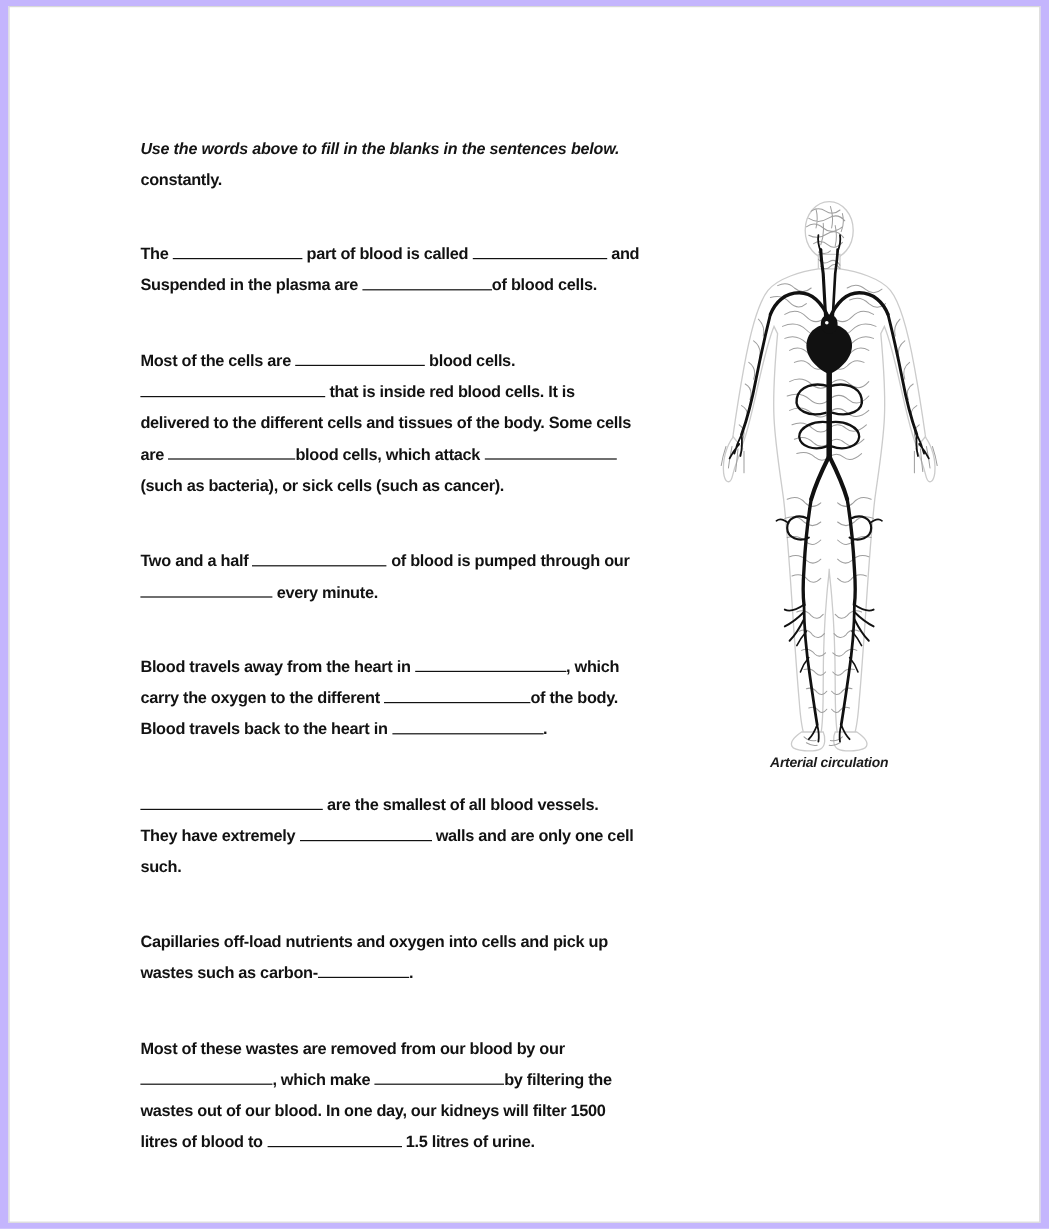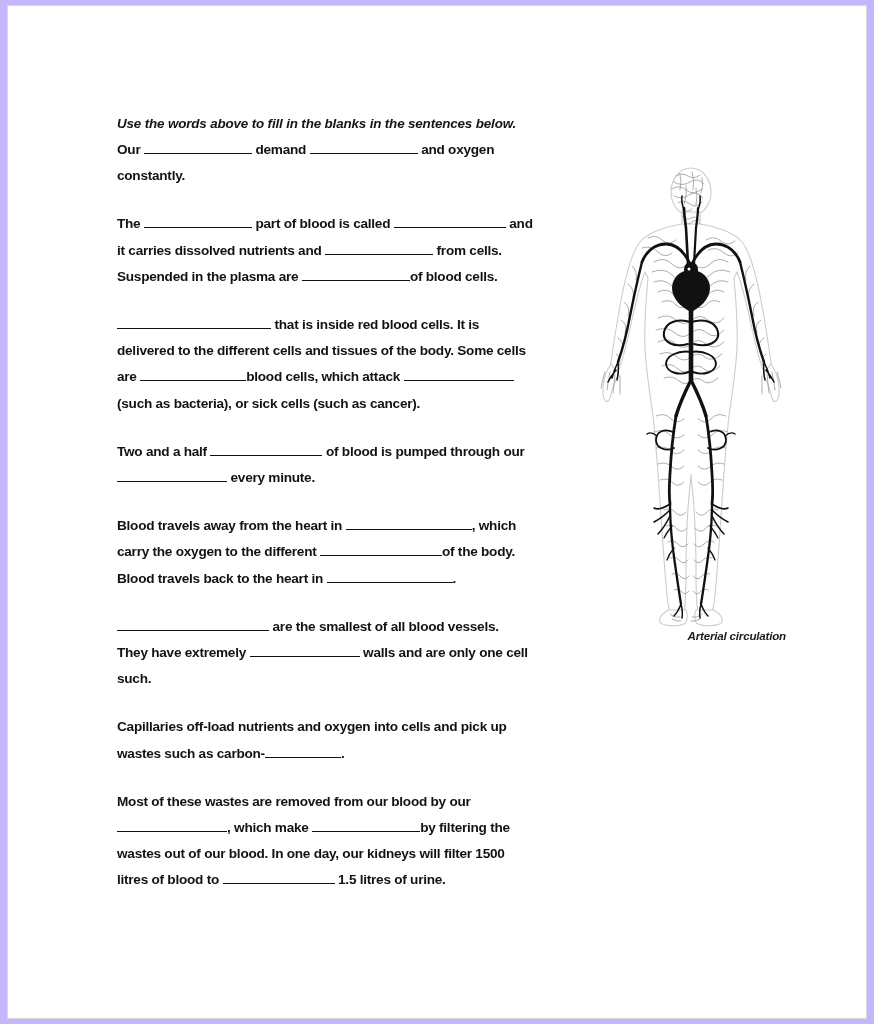--- a/index.html
+++ b/index.html
@@ -49,21 +49,21 @@
     font-size: 13.4px;
     font-weight: bold;
     font-style: italic;
     letter-spacing: -0.15px;
     color: #141414;
     line-height: 26px;
     white-space: nowrap;
   }
 
   .question-block {
-    margin-top: 22px;
+    margin-top: 36px;
   }
   .question-block:first-of-type { margin-top: 0; }
 
   .q-line {
     font-size: 13.6px;
     font-weight: bold;
     letter-spacing: -0.25px;
     color: #121212;
     line-height: 26.2px;
     white-space: nowrap;
@@ -84,48 +84,47 @@
     top: 160px;
     width: 190px;
   }
   #anatomy-figure {
     display: block;
     width: 190px;
     height: 462px;
   }
   #figure-caption {
     margin-top: 1px;
-    text-align: right;
+    text-align: center;
     font-size: 11.6px;
     font-style: italic;
     font-weight: bold;
     letter-spacing: -0.2px;
     color: #1b1b1b;
     white-space: nowrap;
   }
 </style>
 </head>
 <body>
 
 <div id="page-frame">
   <div id="page-sheet">
 
     <div id="worksheet-body">
       <div class="instruction-line">Use the words above to fill in the blanks in the sentences below.</div>
       <div id="question-blocks">
           <div class="question-block">
-            <div class="q-line"><span>Our </span><span class="blank" style="width: 108px;"></span><span> demand </span><span class="blank" style="width: 108px;"></span><span> and oxygen</span></div>
             <div class="q-line"><span>constantly.</span></div>
           </div>
           <div class="question-block">
             <div class="q-line"><span>The </span><span class="blank" style="width: 108px;"></span><span> part of blood is called </span><span class="blank" style="width: 112px;"></span><span> and</span></div>
-            <div class="q-line"><span>it carries dissolved nutrients and </span><span class="blank" style="width: 108px;"></span><span> from cells.</span></div>
             <div class="q-line"><span>Suspended in the plasma are </span><span class="blank" style="width: 108px;"></span><span>of blood cells.</span></div>
           </div>
           <div class="question-block">
+            <div class="q-line"><span>Most of the cells are </span><span class="blank" style="width: 108px;"></span><span> blood cells.</span></div>
             <div class="q-line"><span class="blank" style="width: 154px;"></span><span> that is inside red blood cells. It is</span></div>
             <div class="q-line"><span>delivered to the different cells and tissues of the body. Some cells</span></div>
             <div class="q-line"><span>are </span><span class="blank" style="width: 106px;"></span><span>blood cells, which attack </span><span class="blank" style="width: 110px;"></span></div>
             <div class="q-line"><span>(such as bacteria), or sick cells (such as cancer).</span></div>
           </div>
           <div class="question-block">
             <div class="q-line"><span>Two and a half </span><span class="blank" style="width: 112px;"></span><span> of blood is pumped through our</span></div>
             <div class="q-line"><span class="blank" style="width: 110px;"></span><span> every minute.</span></div>
           </div>
           <div class="question-block">

